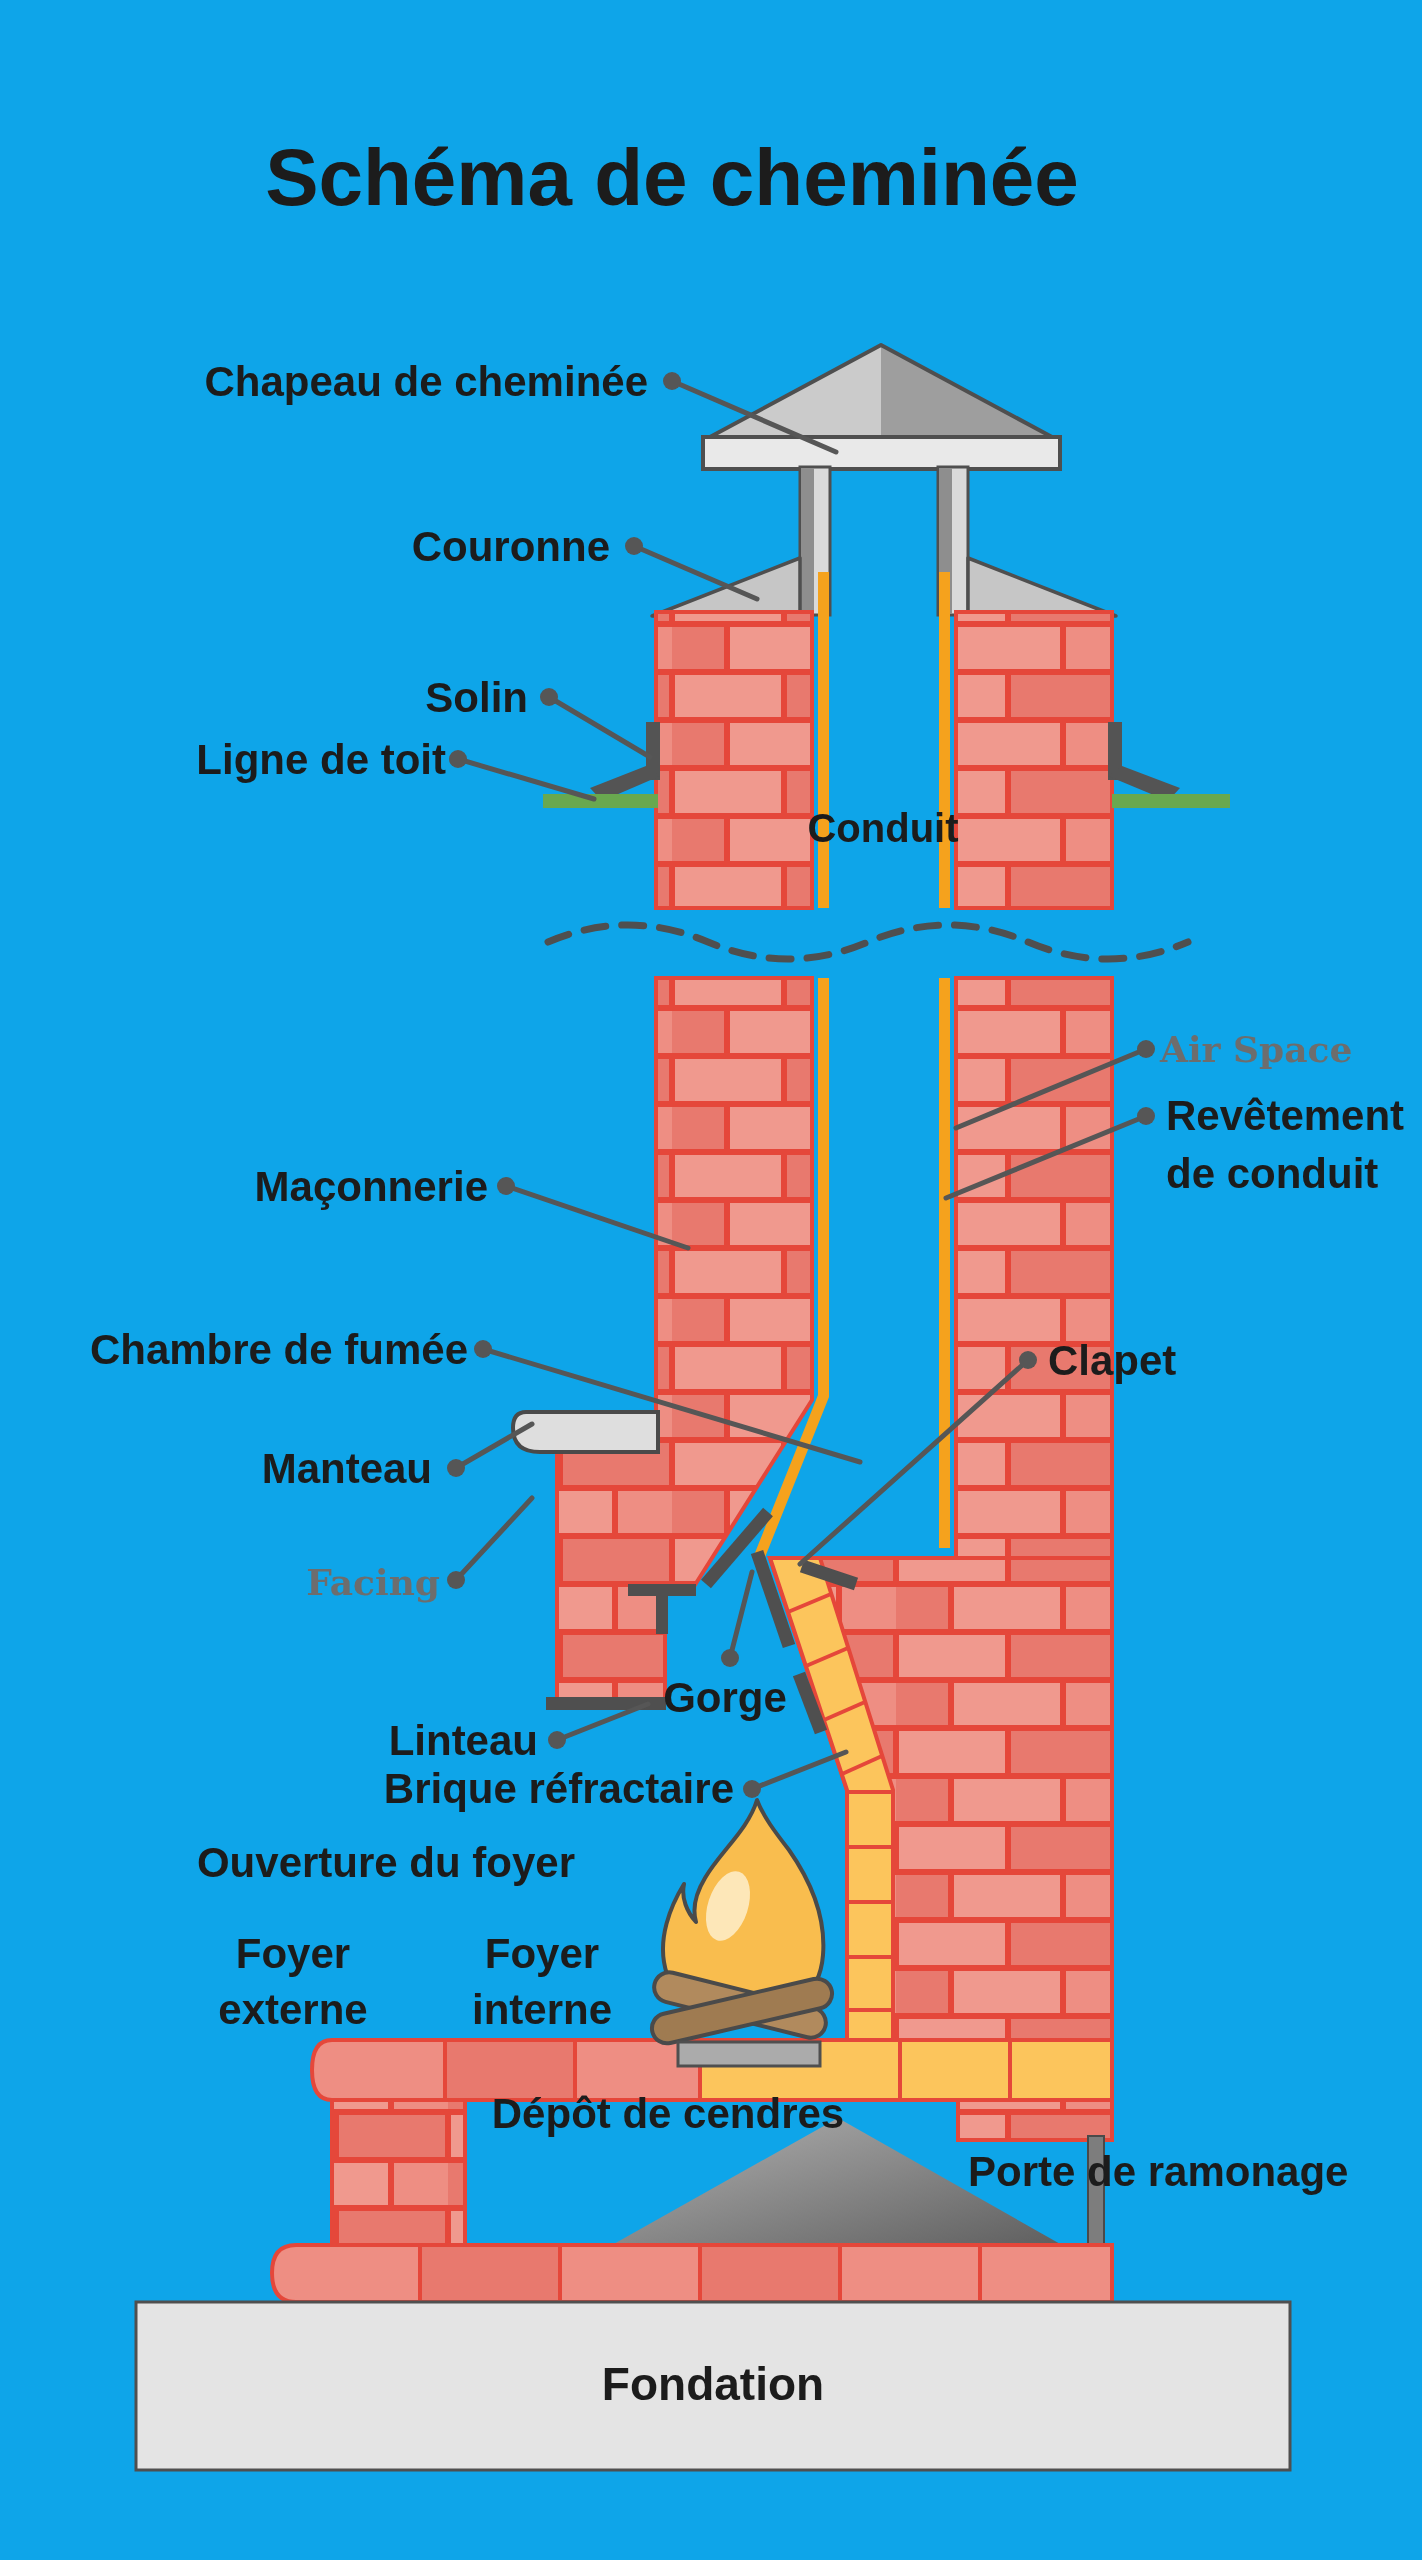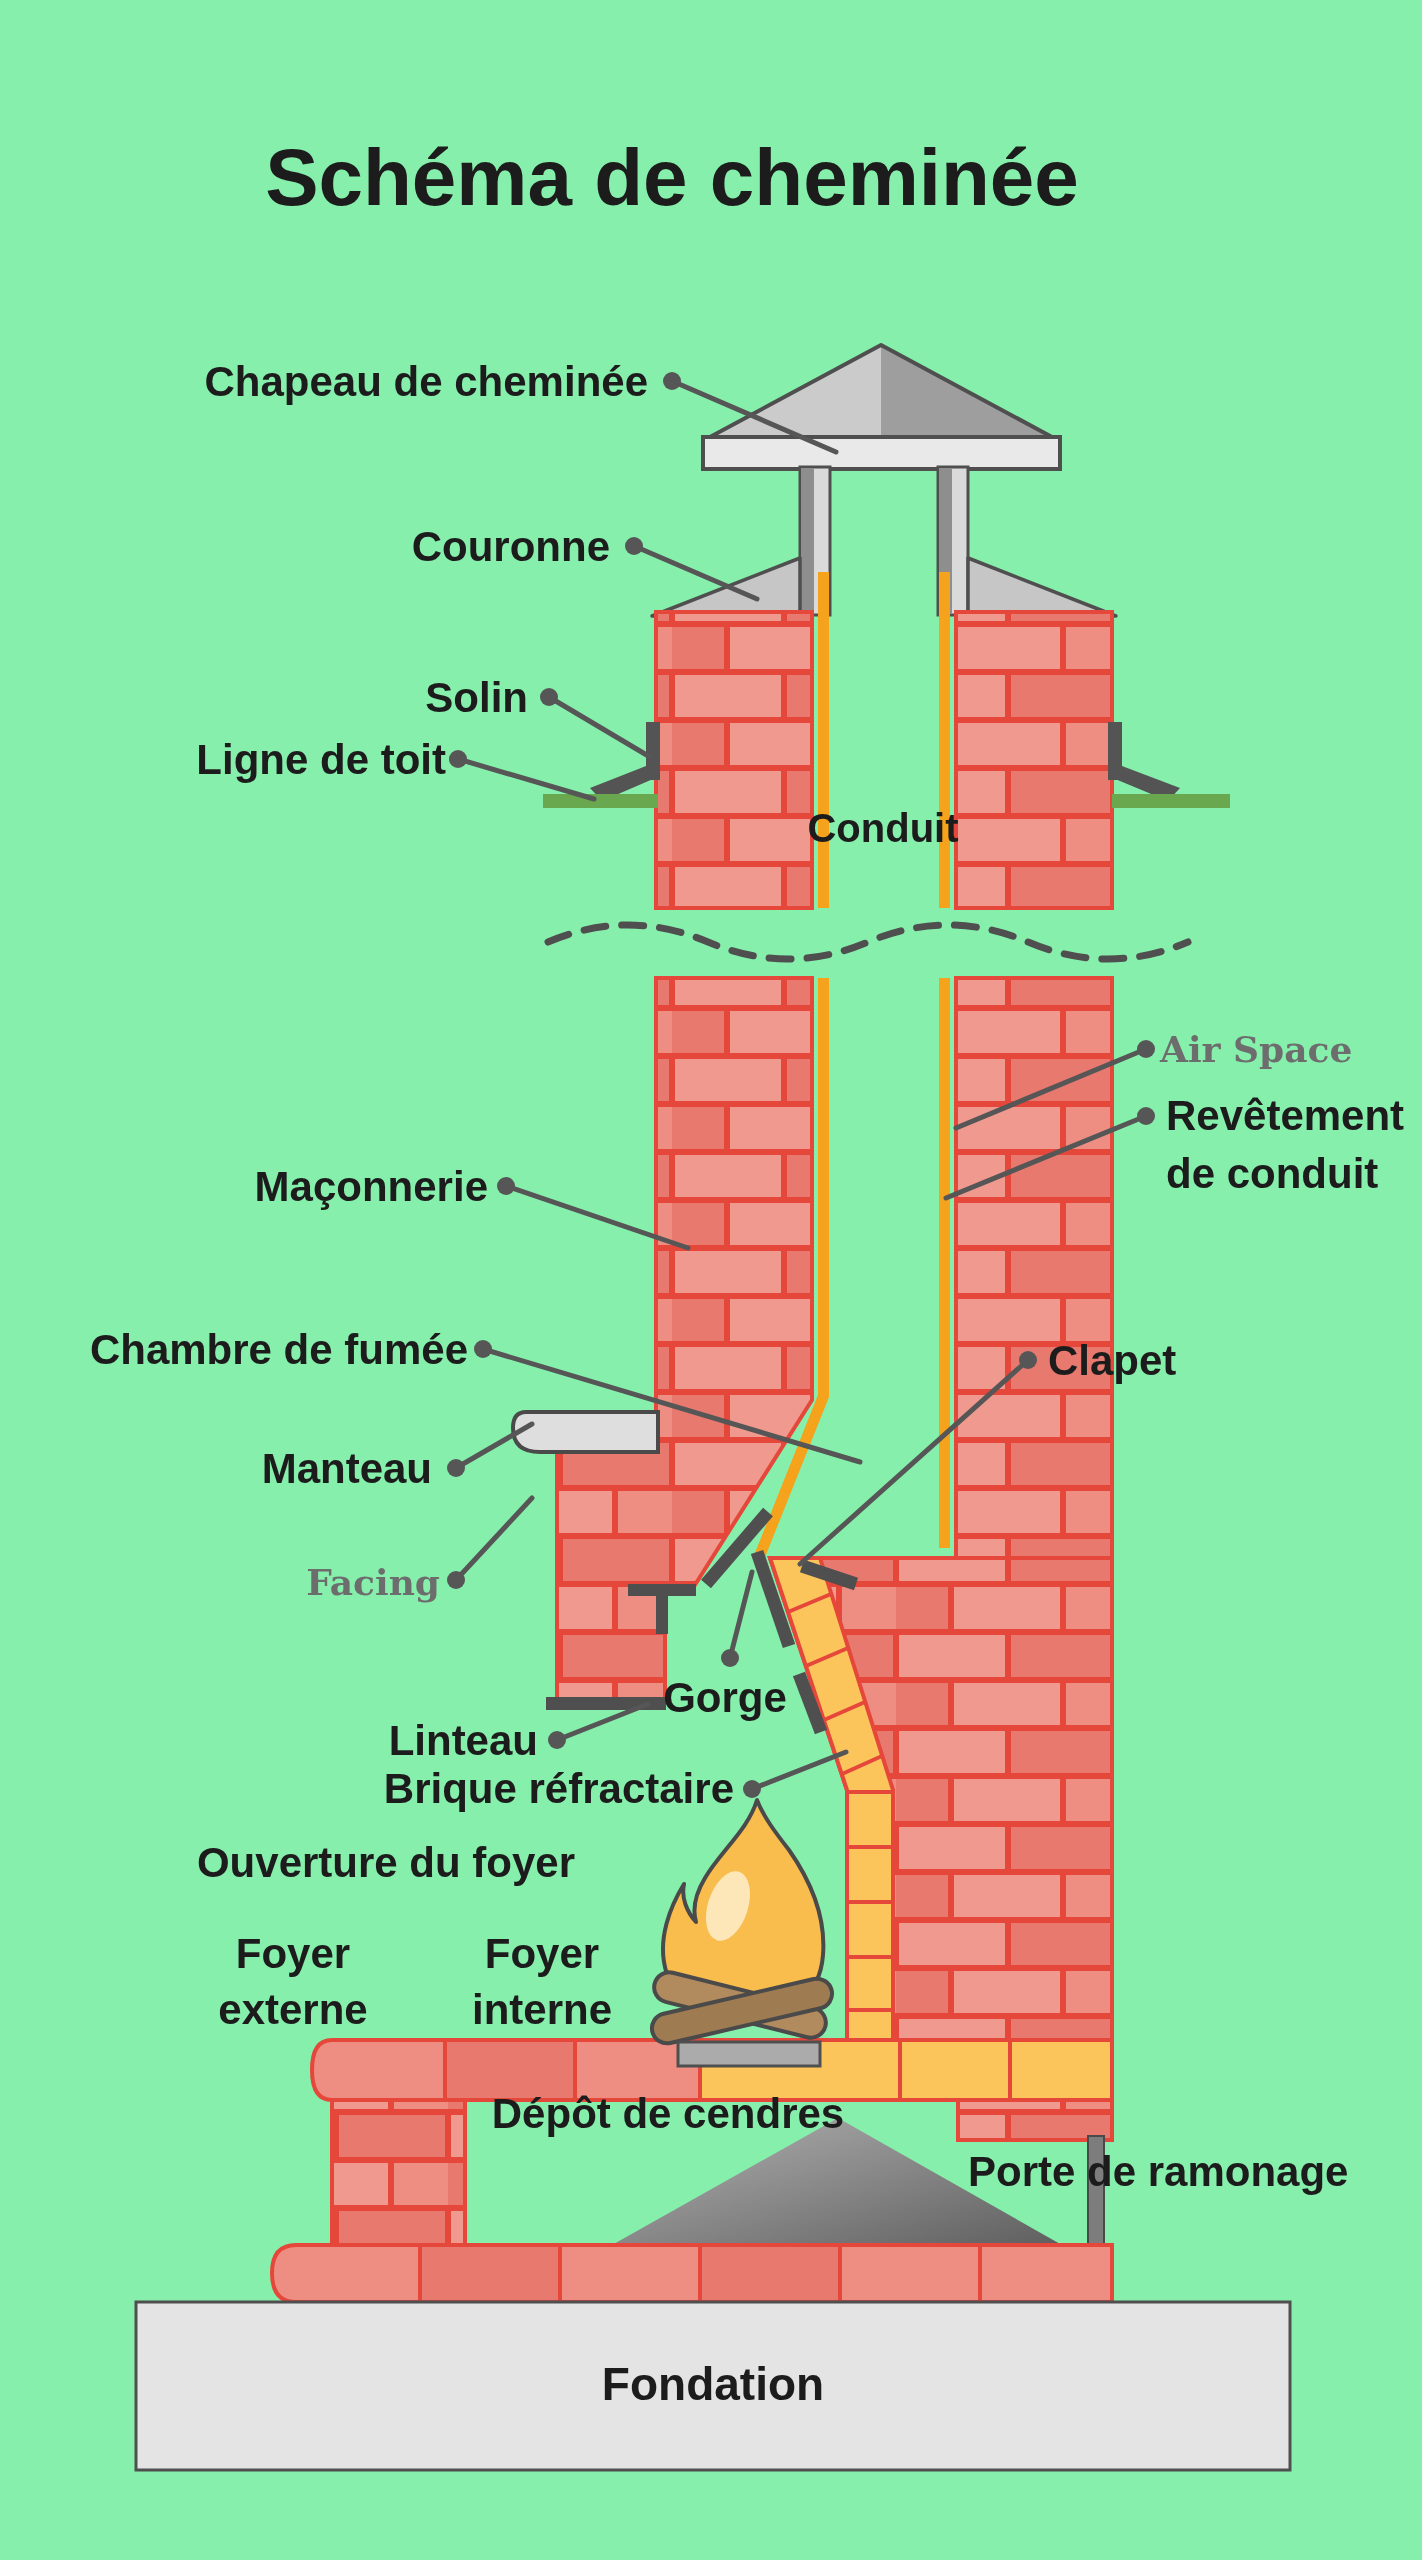--- a/index.html
+++ b/index.html
@@ -1,16 +1,16 @@
 <!DOCTYPE html>
 <html><head>
 <meta charset="utf-8">
 <style>
   html,body{margin:0;padding:0;background:#ffffff;}
-  .canvas{position:relative;width:1422px;height:2560px;background:#86efac;overflow:hidden;}
+  .canvas{position:relative;width:1422px;height:2560px;background:#0ea5e9;overflow:hidden;}
   svg{display:block;}
   text{font-family:"Liberation Sans",sans-serif;}
   .ttl{font-size:80px;font-weight:800;fill:#1c1c1c;}
   .lbl{font-size:42px;font-weight:700;fill:#1c1c1c;}
   .lbl-sm{font-size:40px;font-weight:700;fill:#1c1c1c;}
   .lbl-serif{font-family:"DejaVu Serif",serif;font-weight:700;fill:#6d6d6d;font-size:36px;}
   .lbl-big{font-size:46px;font-weight:700;fill:#1c1c1c;}
   .leader{stroke:#565656;stroke-width:5;stroke-linecap:round;}
   .ldot{fill:#565656;}
   .dark{fill:#4f4f4f;}

